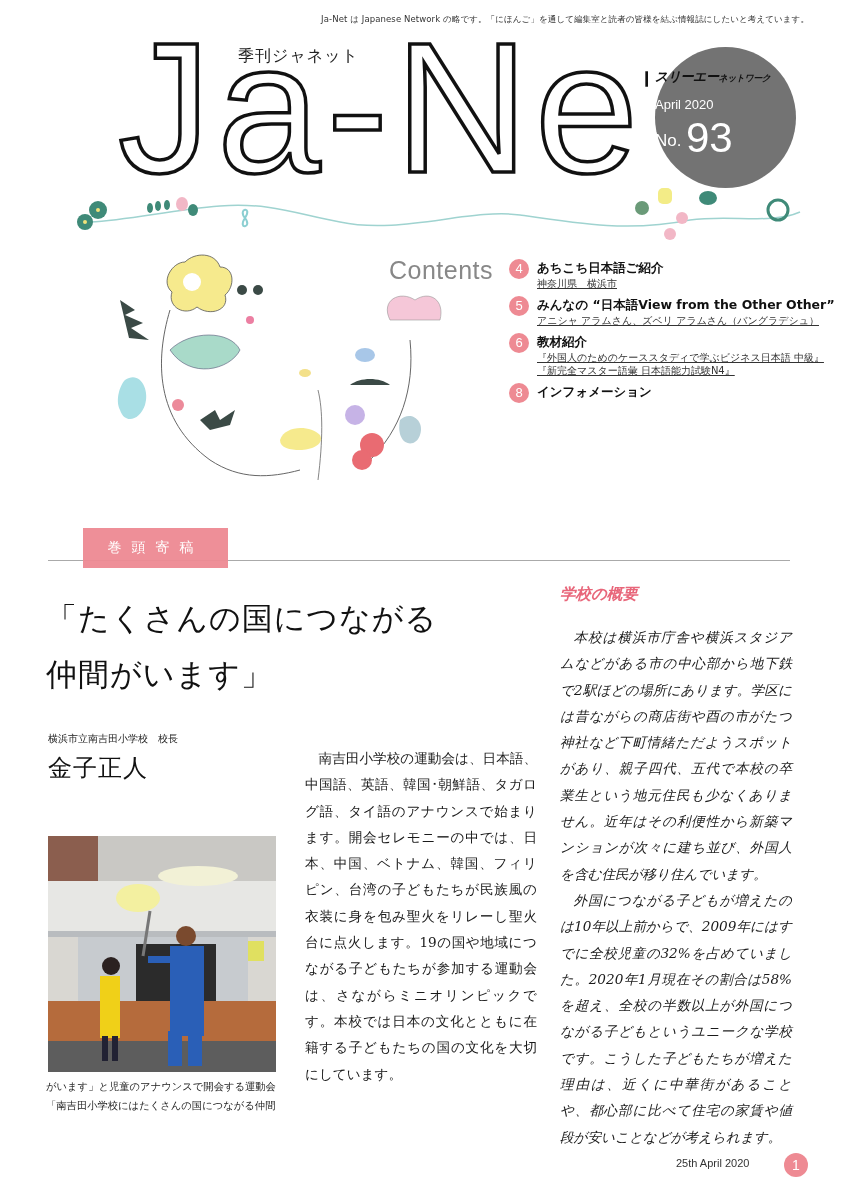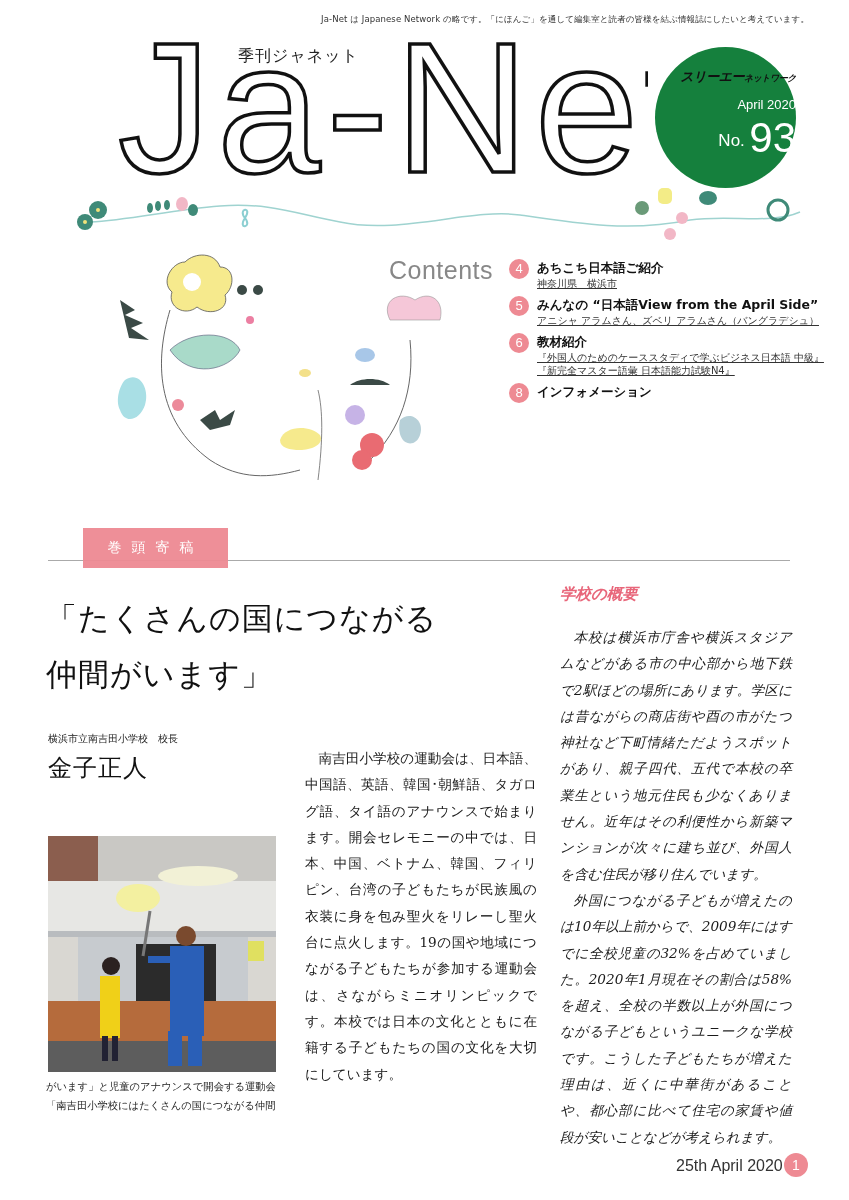--- a/index.html
+++ b/index.html
@@ -3,21 +3,21 @@
 <meta charset="utf-8">
 <style>
   * { margin:0; padding:0; box-sizing:border-box; }
   html, body { width:849px; height:1200px; background:#ffffff; overflow:hidden; }
   body { position:relative; font-family:"DejaVu Sans", sans-serif; color:#1a1a1a; }
 
   .tagline { position:absolute; top:14px; right:40px; font-size:8.5px; color:#333; letter-spacing:0.1px; white-space:nowrap; }
   .masthead-wrap { position:absolute; left:118px; top:22px; width:530px; height:160px; }
   .subtitle-jp { position:absolute; left:238px; top:46px; font-family:"DejaVu Serif", serif; font-size:16px; color:#222; letter-spacing:1px; }
 
-  .issue-badge { position:absolute; left:655px; top:47px; width:141px; height:141px; border-radius:50%; background:#15803d; color:#fff; text-align:right; }
+  .issue-badge { position:absolute; left:655px; top:47px; width:141px; height:141px; border-radius:50%; background:#737373; color:#fff; text-align:left; }
   .issue-publisher { margin-top:21px; font-size:13px; font-weight:bold; font-style:italic; color:#111; letter-spacing:-0.5px; }
   .issue-publisher small { font-size:9px; }
   .issue-month { margin-top:11px; font-size:13px; color:#fff; font-family:"Liberation Sans", sans-serif; }
   .issue-no { margin-top:2px; font-family:"Liberation Sans", sans-serif; color:#fff; }
   .issue-no .no-label { font-size:17px; vertical-align:6px; }
   .issue-no .no-value { font-size:42px; font-weight:300; }
 
   .vine { position:absolute; left:70px; top:180px; width:740px; height:70px; }
   .flowers { position:absolute; left:100px; top:240px; width:360px; height:250px; }
 
@@ -41,21 +41,21 @@
 
   .col-heading { color:#e8667a; font-size:15.5px; font-weight:bold; line-height:24px; }
   .body-text { font-family:"DejaVu Serif", serif; font-size:13.6px; line-height:26.3px; color:#1a1a1a; text-align:justify; }
   .body-text p { text-indent:1em; }
 
   .col-mid { position:absolute; left:305px; top:738px; width:232px; }
   .col-mid .body-text { margin-top:7px; }
   .col-right { position:absolute; left:560px; top:582px; width:232px;font-style:italic; }
   .col-right .body-text { margin-top:18px; }
 
-  .footer-date { position:absolute; left:676px; top:1157px; font-family:"Liberation Sans", sans-serif; font-size:16px; color:#333; }
+  .footer-date { position:absolute; left:676px; top:1157px; font-family:"Liberation Sans", sans-serif; font-size:11px; color:#333; }
   .page-num { position:absolute; left:784px; top:1153px; width:24px; height:24px; border-radius:50%; background:#ee8a93; color:#fff; text-align:center; line-height:24px; font-size:14px; font-family:"Liberation Sans", sans-serif; }
 </style>
 </head>
 <body>
 
 <div class="tagline">Ja-Net は Japanese Network の略です。「にほんご」を通して編集室と読者の皆様を結ぶ情報誌にしたいと考えています。</div>
 
 <svg class="masthead-wrap" viewBox="0 0 530 160">
   <text x="0" y="150" font-size="186" font-family="Liberation Sans, sans-serif" font-weight="normal" fill="none" stroke="#111" stroke-width="3.5" letter-spacing="6">Ja-Net</text>
 </svg>
@@ -115,21 +115,21 @@
 
 <div class="contents-title">Contents</div>
 <div class="toc">
   <div class="toc-item">
     <div class="toc-num">4</div>
     <div class="toc-title">あちこち日本語ご紹介</div>
     <div class="toc-sub">神奈川県　横浜市</div>
   </div>
   <div class="toc-item">
     <div class="toc-num">5</div>
-    <div class="toc-title">みんなの “日本語View from the April Side”</div>
+    <div class="toc-title">みんなの “日本語View from the Other Other”</div>
     <div class="toc-sub">アニシャ アラムさん、ズベリ アラムさん（バングラデシュ）</div>
   </div>
   <div class="toc-item">
     <div class="toc-num">6</div>
     <div class="toc-title">教材紹介</div>
     <div class="toc-sub">『外国人のためのケーススタディで学ぶビジネス日本語 中級』</div>
     <div class="toc-sub">『新完全マスター語彙 日本語能力試験N4』</div>
   </div>
   <div class="toc-item">
     <div class="toc-num">8</div>

